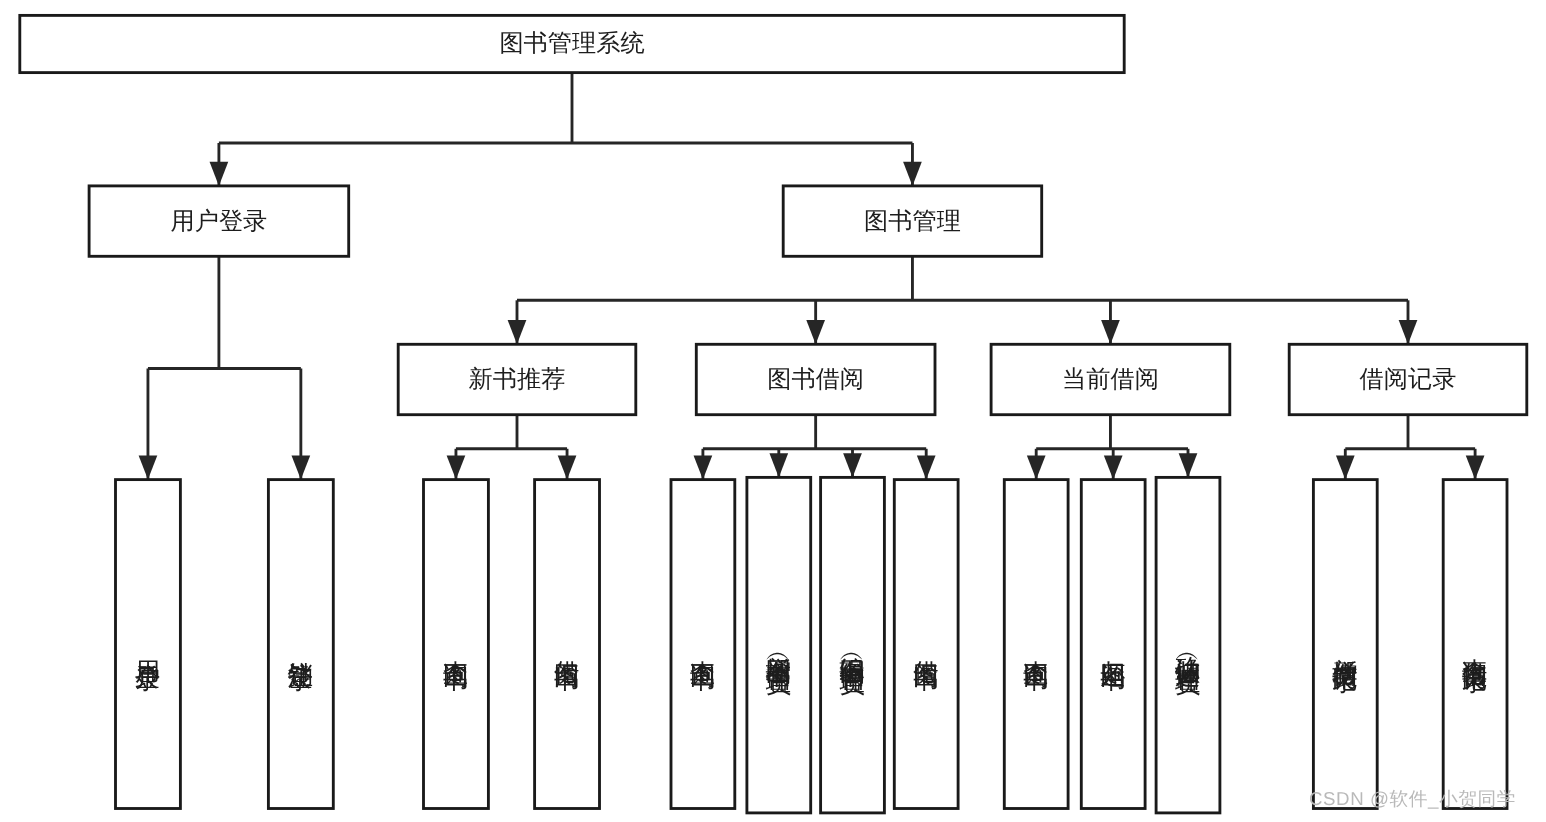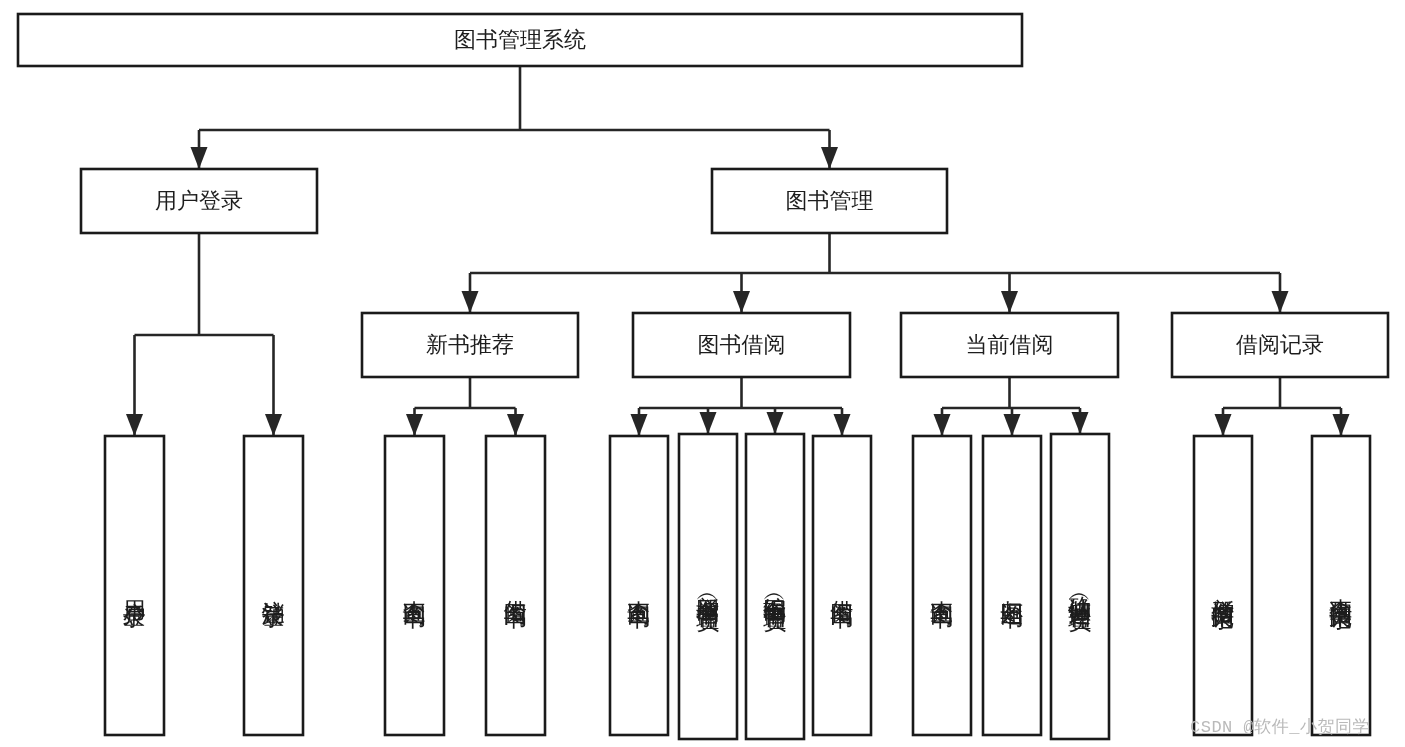--- a/index.html
+++ b/index.html
@@ -58,21 +58,21 @@
     letter-spacing: 2px;
     color: #1d1d1d;
     display: flex;
     align-items: center;
     justify-content: center;
     white-space: nowrap;
     pointer-events: none;
   }
   .watermark {
     position: absolute;
-    font-family: Liberation Mono, monospace;
+    font-family: Liberation Sans, sans-serif;
     font-size: 17px;
     color: #b9b9b9;
     white-space: nowrap;
     letter-spacing: 0.5px;
   }
 </style>
 </head>
 <body>
 
 <div id="diagram-root">

